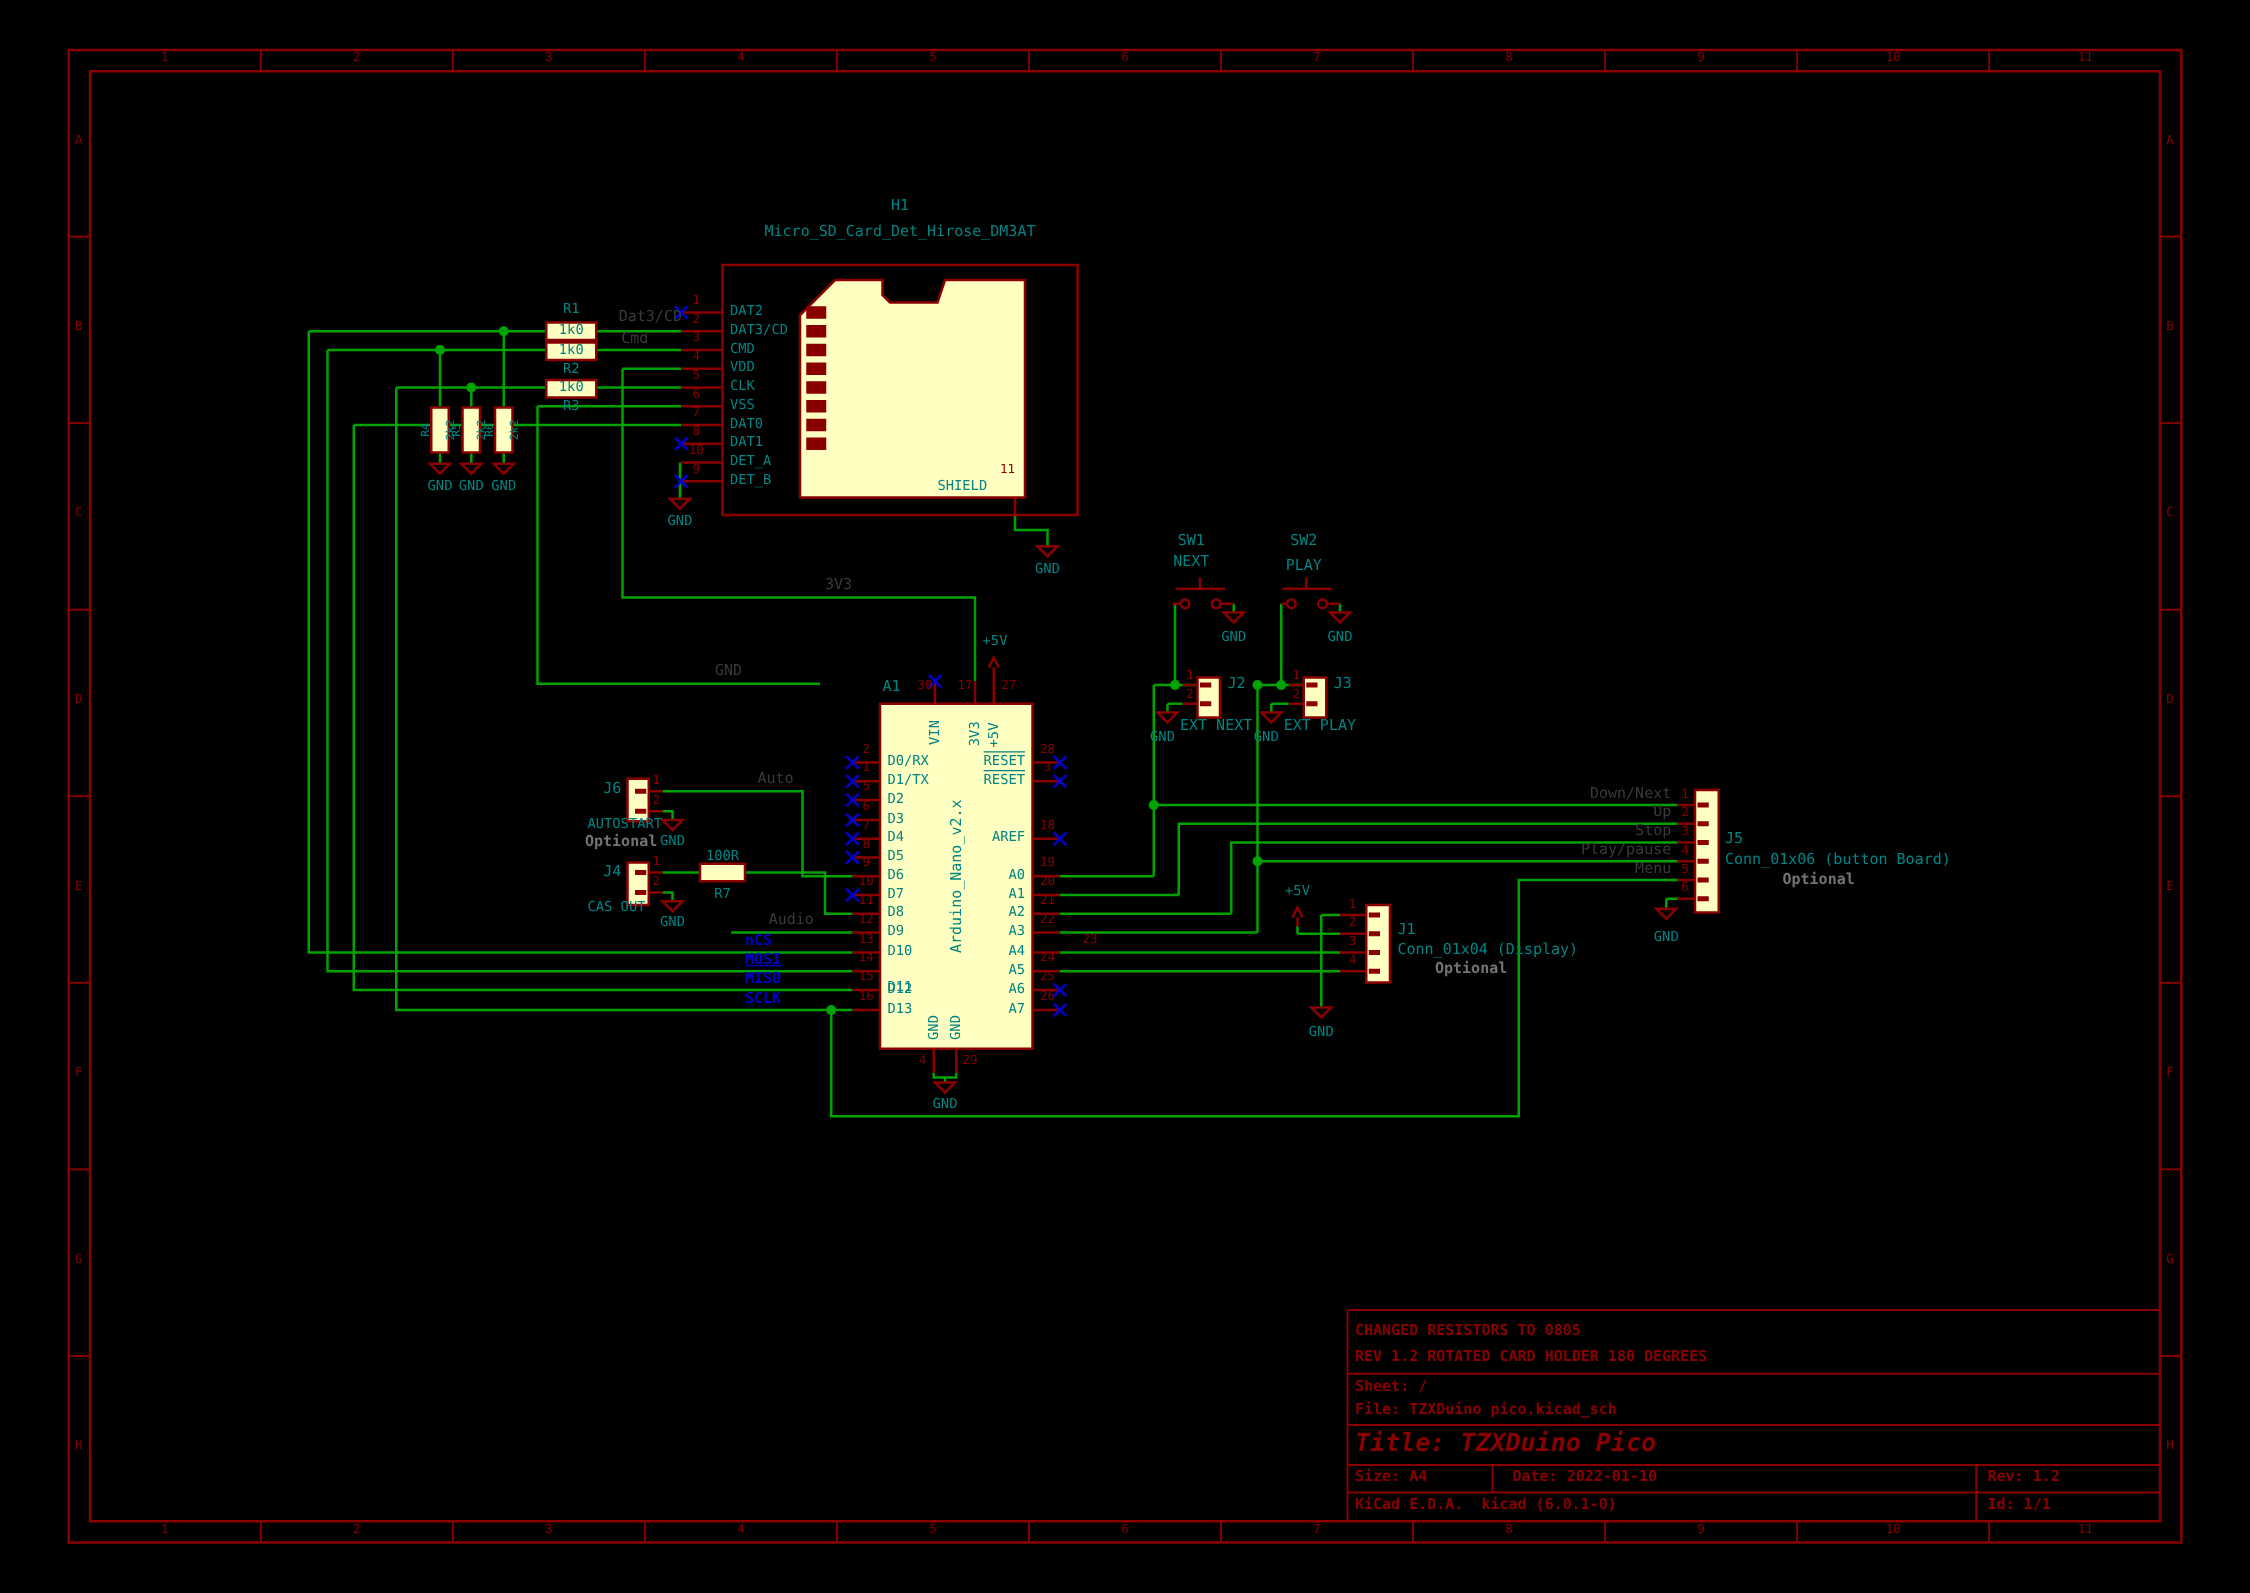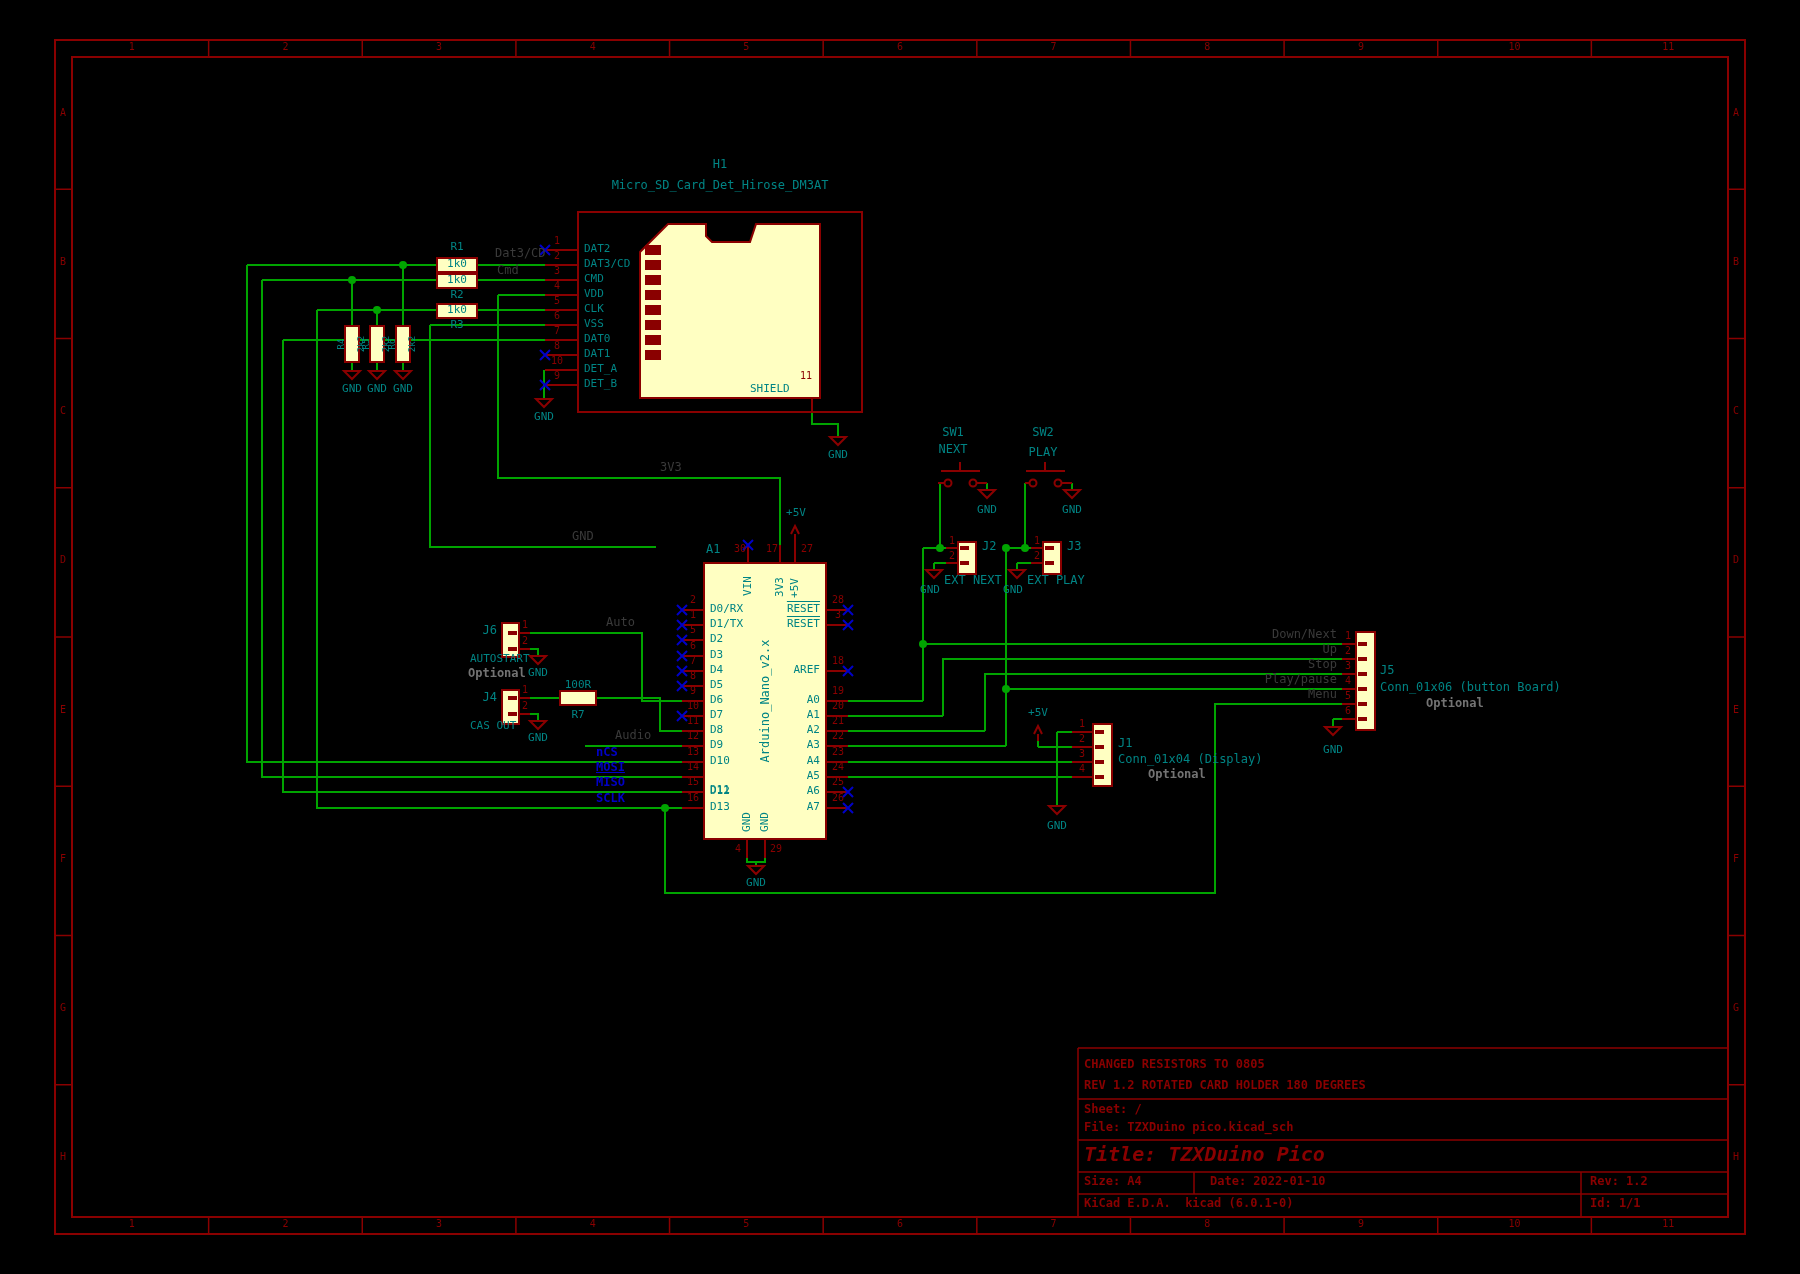--- a/index.html
+++ b/index.html
@@ -395,21 +395,21 @@
     <div class="t red s10 c" style="left: 838px; top: 656px;">18</div>
     <div class="t teal s11 r" style="left: 820px; top: 694px;">A0</div>
     <div class="t red s10 c" style="left: 838px; top: 686px; text-align: right;">19</div>
     <div class="t teal s11 r" style="left: 820px; top: 709px;">A1</div>
     <div class="t red s10 c" style="left: 838px; top: 701px;">20</div>
     <div class="t teal s11 r" style="left: 820px; top: 724px;">A2</div>
     <div class="t red s10 c" style="left: 838px; top: 716px;">21</div>
     <div class="t teal s11 r" style="left: 820px; top: 739px;">A3</div>
     <div class="t red s10 c" style="left: 838px; top: 731px;">22</div>
     <div class="t teal s11 r" style="left: 820px; top: 755px;">A4</div>
-    <div class="t red s10 c" style="left: 838px; top: 747px;">23</div>
+    <div class="t red s10 c" style="left: 872px; top: 747px;">23</div>
     <div class="t teal s11 r" style="left: 820px; top: 770px;">A5</div>
     <div class="t red s10 c" style="left: 838px; top: 762px;">24</div>
     <div class="t teal s11 r" style="left: 820px; top: 785px;">A6</div>
     <div class="t red s10 c" style="left: 838px; top: 777px;">25</div>
     <div class="t teal s11 r" style="left: 820px; top: 801px;">A7</div>
     <div class="t red s10 c" style="left: 838px; top: 793px;">26</div>
     <div class="t red s10 c" style="left: 525px; top: 620px;">1</div>
     <div class="t red s10 c" style="left: 525px; top: 636px;">2</div>
     <div class="t red s10 c" style="left: 525px; top: 685px;">1</div>
     <div class="t red s10 c" style="left: 525px; top: 701px;">2</div>

